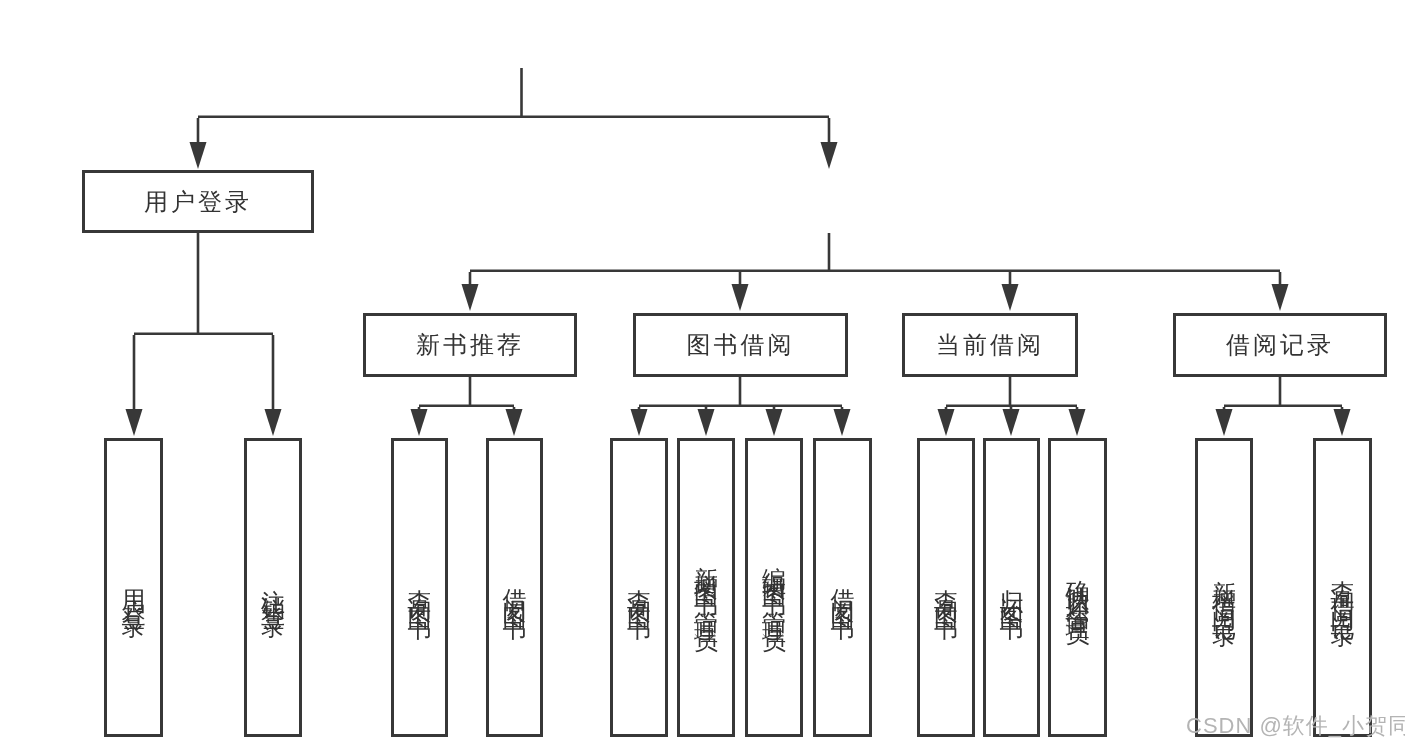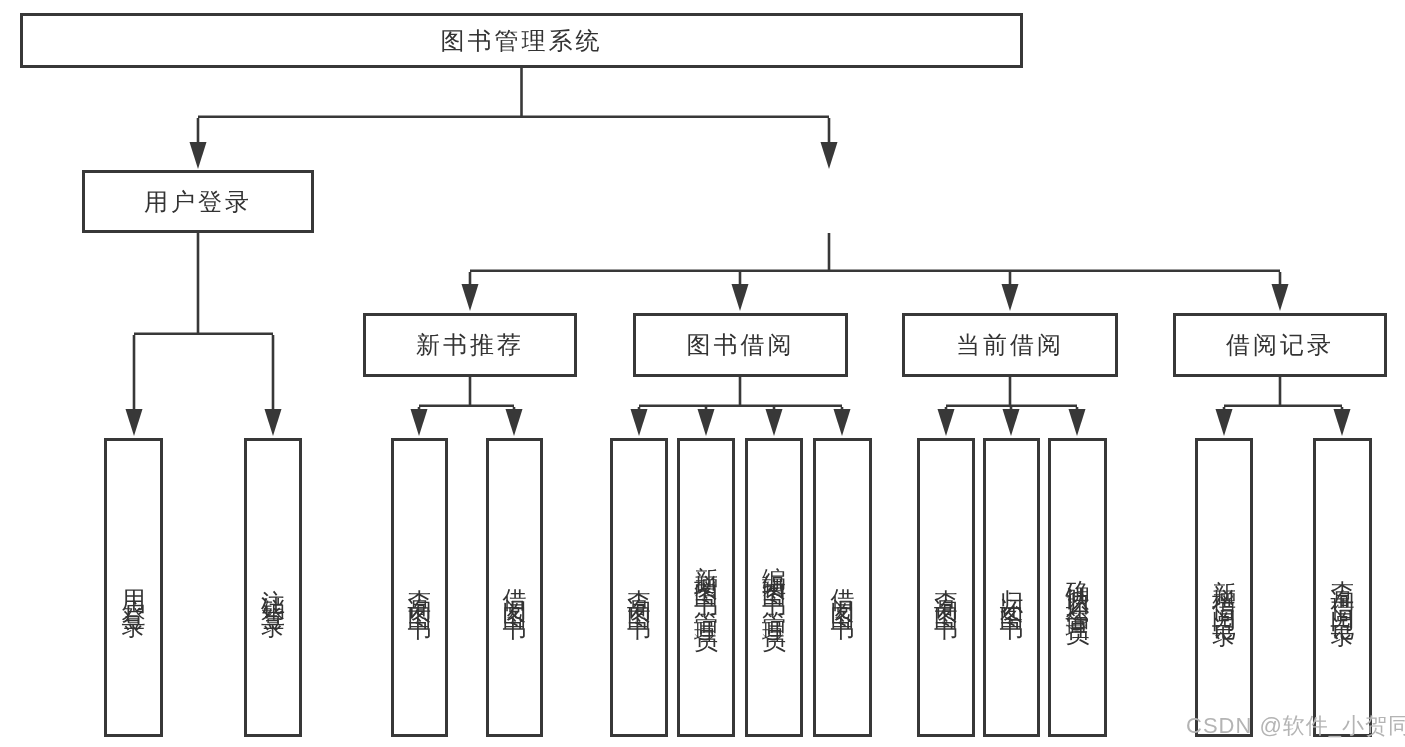--- a/index.html
+++ b/index.html
@@ -136,35 +136,32 @@
       <polygon points="765.5,409 782.5,409 774,436"></polygon>
       <polygon points="833.5,409 850.5,409 842,436"></polygon>
       <polygon points="937.5,409 954.5,409 946,436"></polygon>
       <polygon points="1002.5,409 1019.5,409 1011,436"></polygon>
       <polygon points="1068.5,409 1085.5,409 1077,436"></polygon>
       <polygon points="1215.5,409 1232.5,409 1224,436"></polygon>
       <polygon points="1333.5,409 1350.5,409 1342,436"></polygon>
     </g>
   </svg>
 
-  <div class="node root-box">
-    <span class="h-label">图书管理系统</span>
-  </div>
 
   <div class="node l2" style="left:82px; width:232px;">
     <span class="h-label">用户登录</span>
   </div>
 
   <div class="node l3" style="left:633px; width:215px;">
     <span class="h-label">图书借阅</span>
   </div>
   <div class="node l3" style="left:363px; width:214px;">
     <span class="h-label">新书推荐</span>
   </div>
-  <div class="node l3" style="left:902px; width:216px;">
+  <div class="node l3" style="left:902px; width:176px;">
     <span class="h-label">当前借阅</span>
   </div>
   <div class="node l3" style="left:1173px; width:214px;">
     <span class="h-label">借阅记录</span>
   </div>
 
   <div class="node leaf" style="left:104px; width:59px;">
     <span class="v-label">用户登录</span>
   </div>
   <div class="node leaf" style="left:244px; width:58px;">

